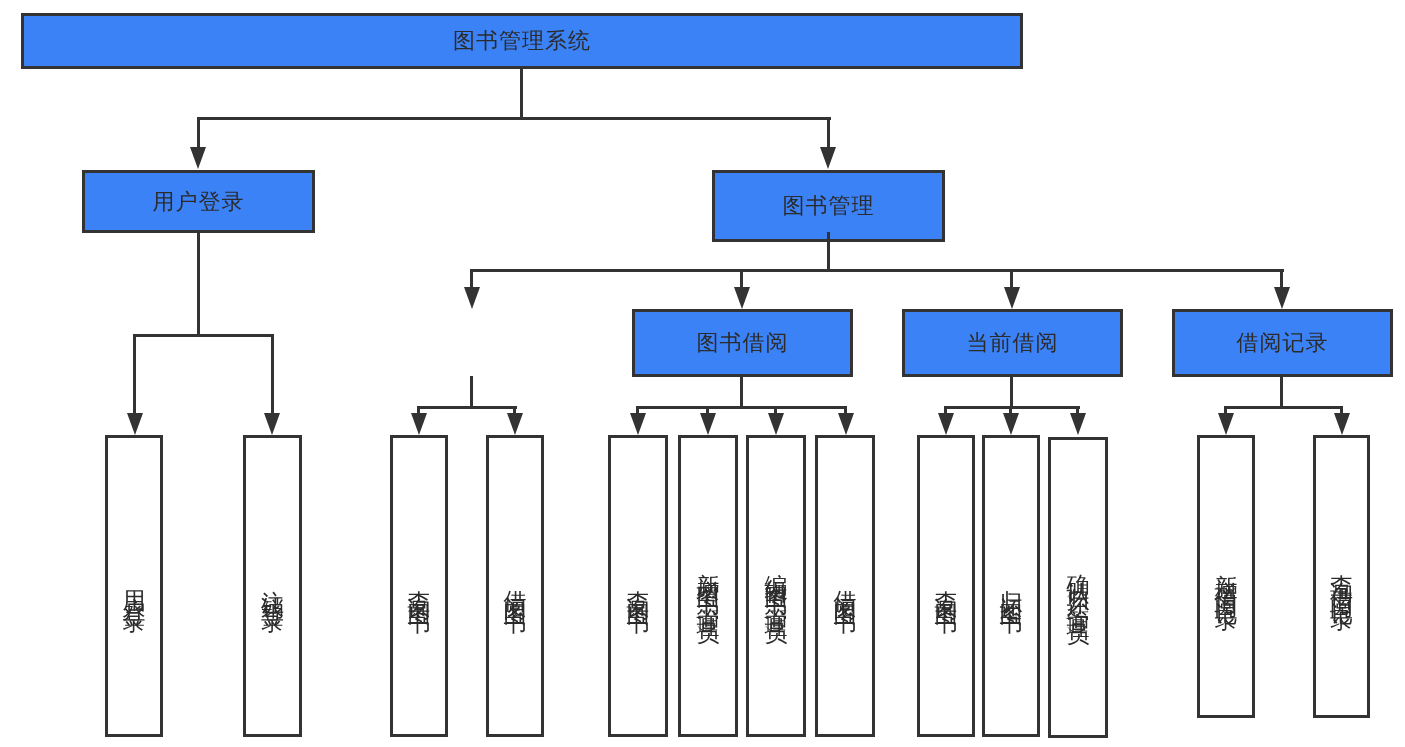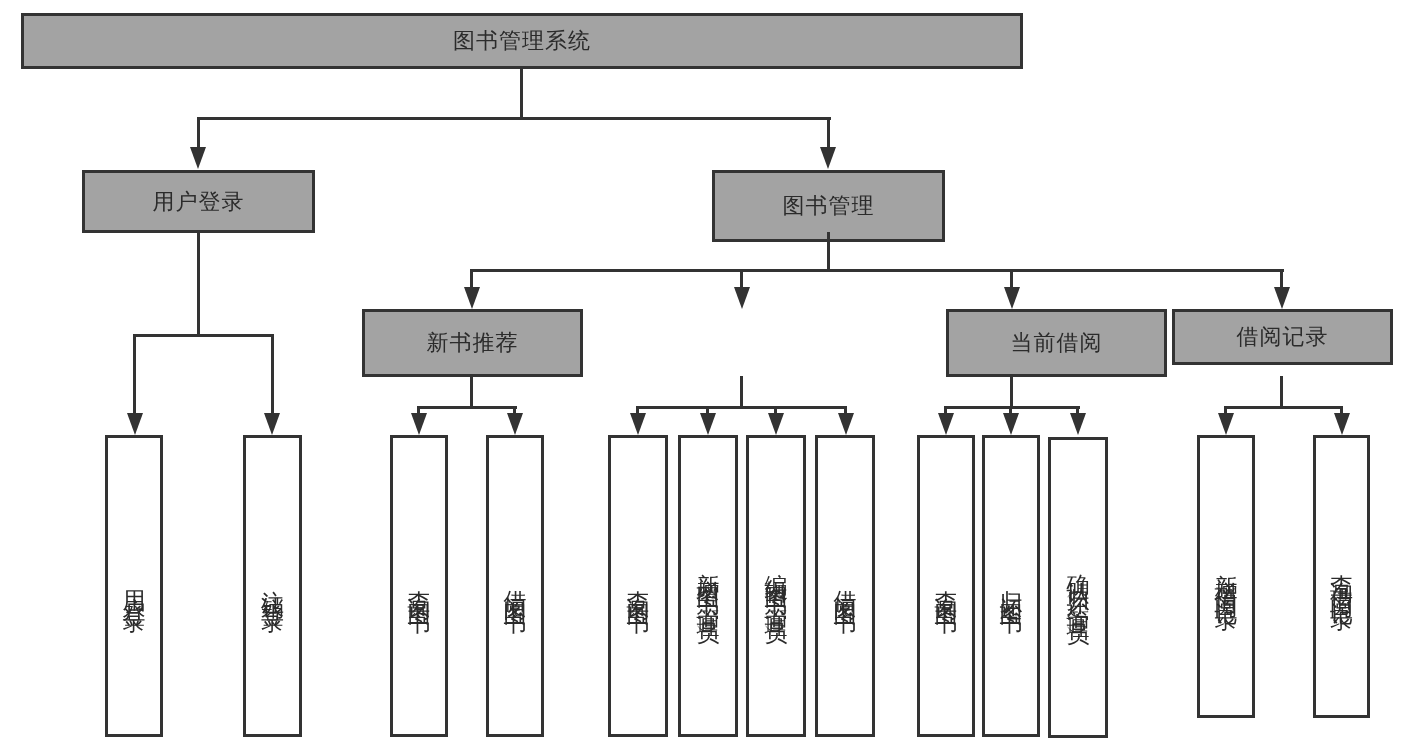--- a/index.html
+++ b/index.html
@@ -14,21 +14,21 @@
     width:1405px;height:747px;
     background:var(--bg);
     font-family:"DejaVu Sans","Liberation Sans",sans-serif;
     color:var(--text);
     overflow:hidden;
   }
   .box{
     position:absolute;
     box-sizing:border-box;
     border:3px solid var(--line);
-    background:#a3a3a3;
+    background:#3b82f6;
     display:flex;align-items:center;justify-content:center;
     text-align:center;
     font-size:22px;
     letter-spacing:1px;
     color:var(--text);
   }
   .vbox{
     position:absolute;
     box-sizing:border-box;
     border:3px solid var(--line);
@@ -89,23 +89,23 @@
   <div class="hline" style="left:471px;top:269px;width:813px;"></div>
   <div class="vline" style="left:470px;top:269px;height:20px;"></div>
   <div class="head" style="left:464px;top:287px;"></div>
   <div class="vline" style="left:740px;top:269px;height:20px;"></div>
   <div class="head" style="left:734px;top:287px;"></div>
   <div class="vline" style="left:1010px;top:269px;height:20px;"></div>
   <div class="head" style="left:1004px;top:287px;"></div>
   <div class="vline" style="left:1280px;top:269px;height:20px;"></div>
   <div class="head" style="left:1274px;top:287px;"></div>
 
-  <div class="box" style="left:362px;top:309px;width:221px;height:68px;">新书推荐</div>
-  <div class="box" style="left:902px;top:309px;width:221px;height:68px;margin-left:44px;">当前借阅</div>
-  <div class="box" style="left:1172px;top:309px;width:221px;height:56px;">借阅记录</div>
+  <div class="box" style="left:632px;top:309px;width:221px;height:68px;">图书借阅</div>
+  <div class="box" style="left:902px;top:309px;width:221px;height:68px;">当前借阅</div>
+  <div class="box" style="left:1172px;top:309px;width:221px;height:68px;">借阅记录</div>
 
   <div class="vline" style="left:470px;top:376px;height:33px;"></div>
   <div class="hline" style="left:418px;top:406px;width:99px;"></div>
   <div class="vline" style="left:417px;top:406px;height:10px;"></div>
   <div class="head" style="left:411px;top:413px;"></div>
   <div class="vline" style="left:513px;top:406px;height:10px;"></div>
   <div class="head" style="left:507px;top:413px;"></div>
 
   <div class="vline" style="left:740px;top:376px;height:33px;"></div>
   <div class="hline" style="left:636px;top:406px;width:211px;"></div>

